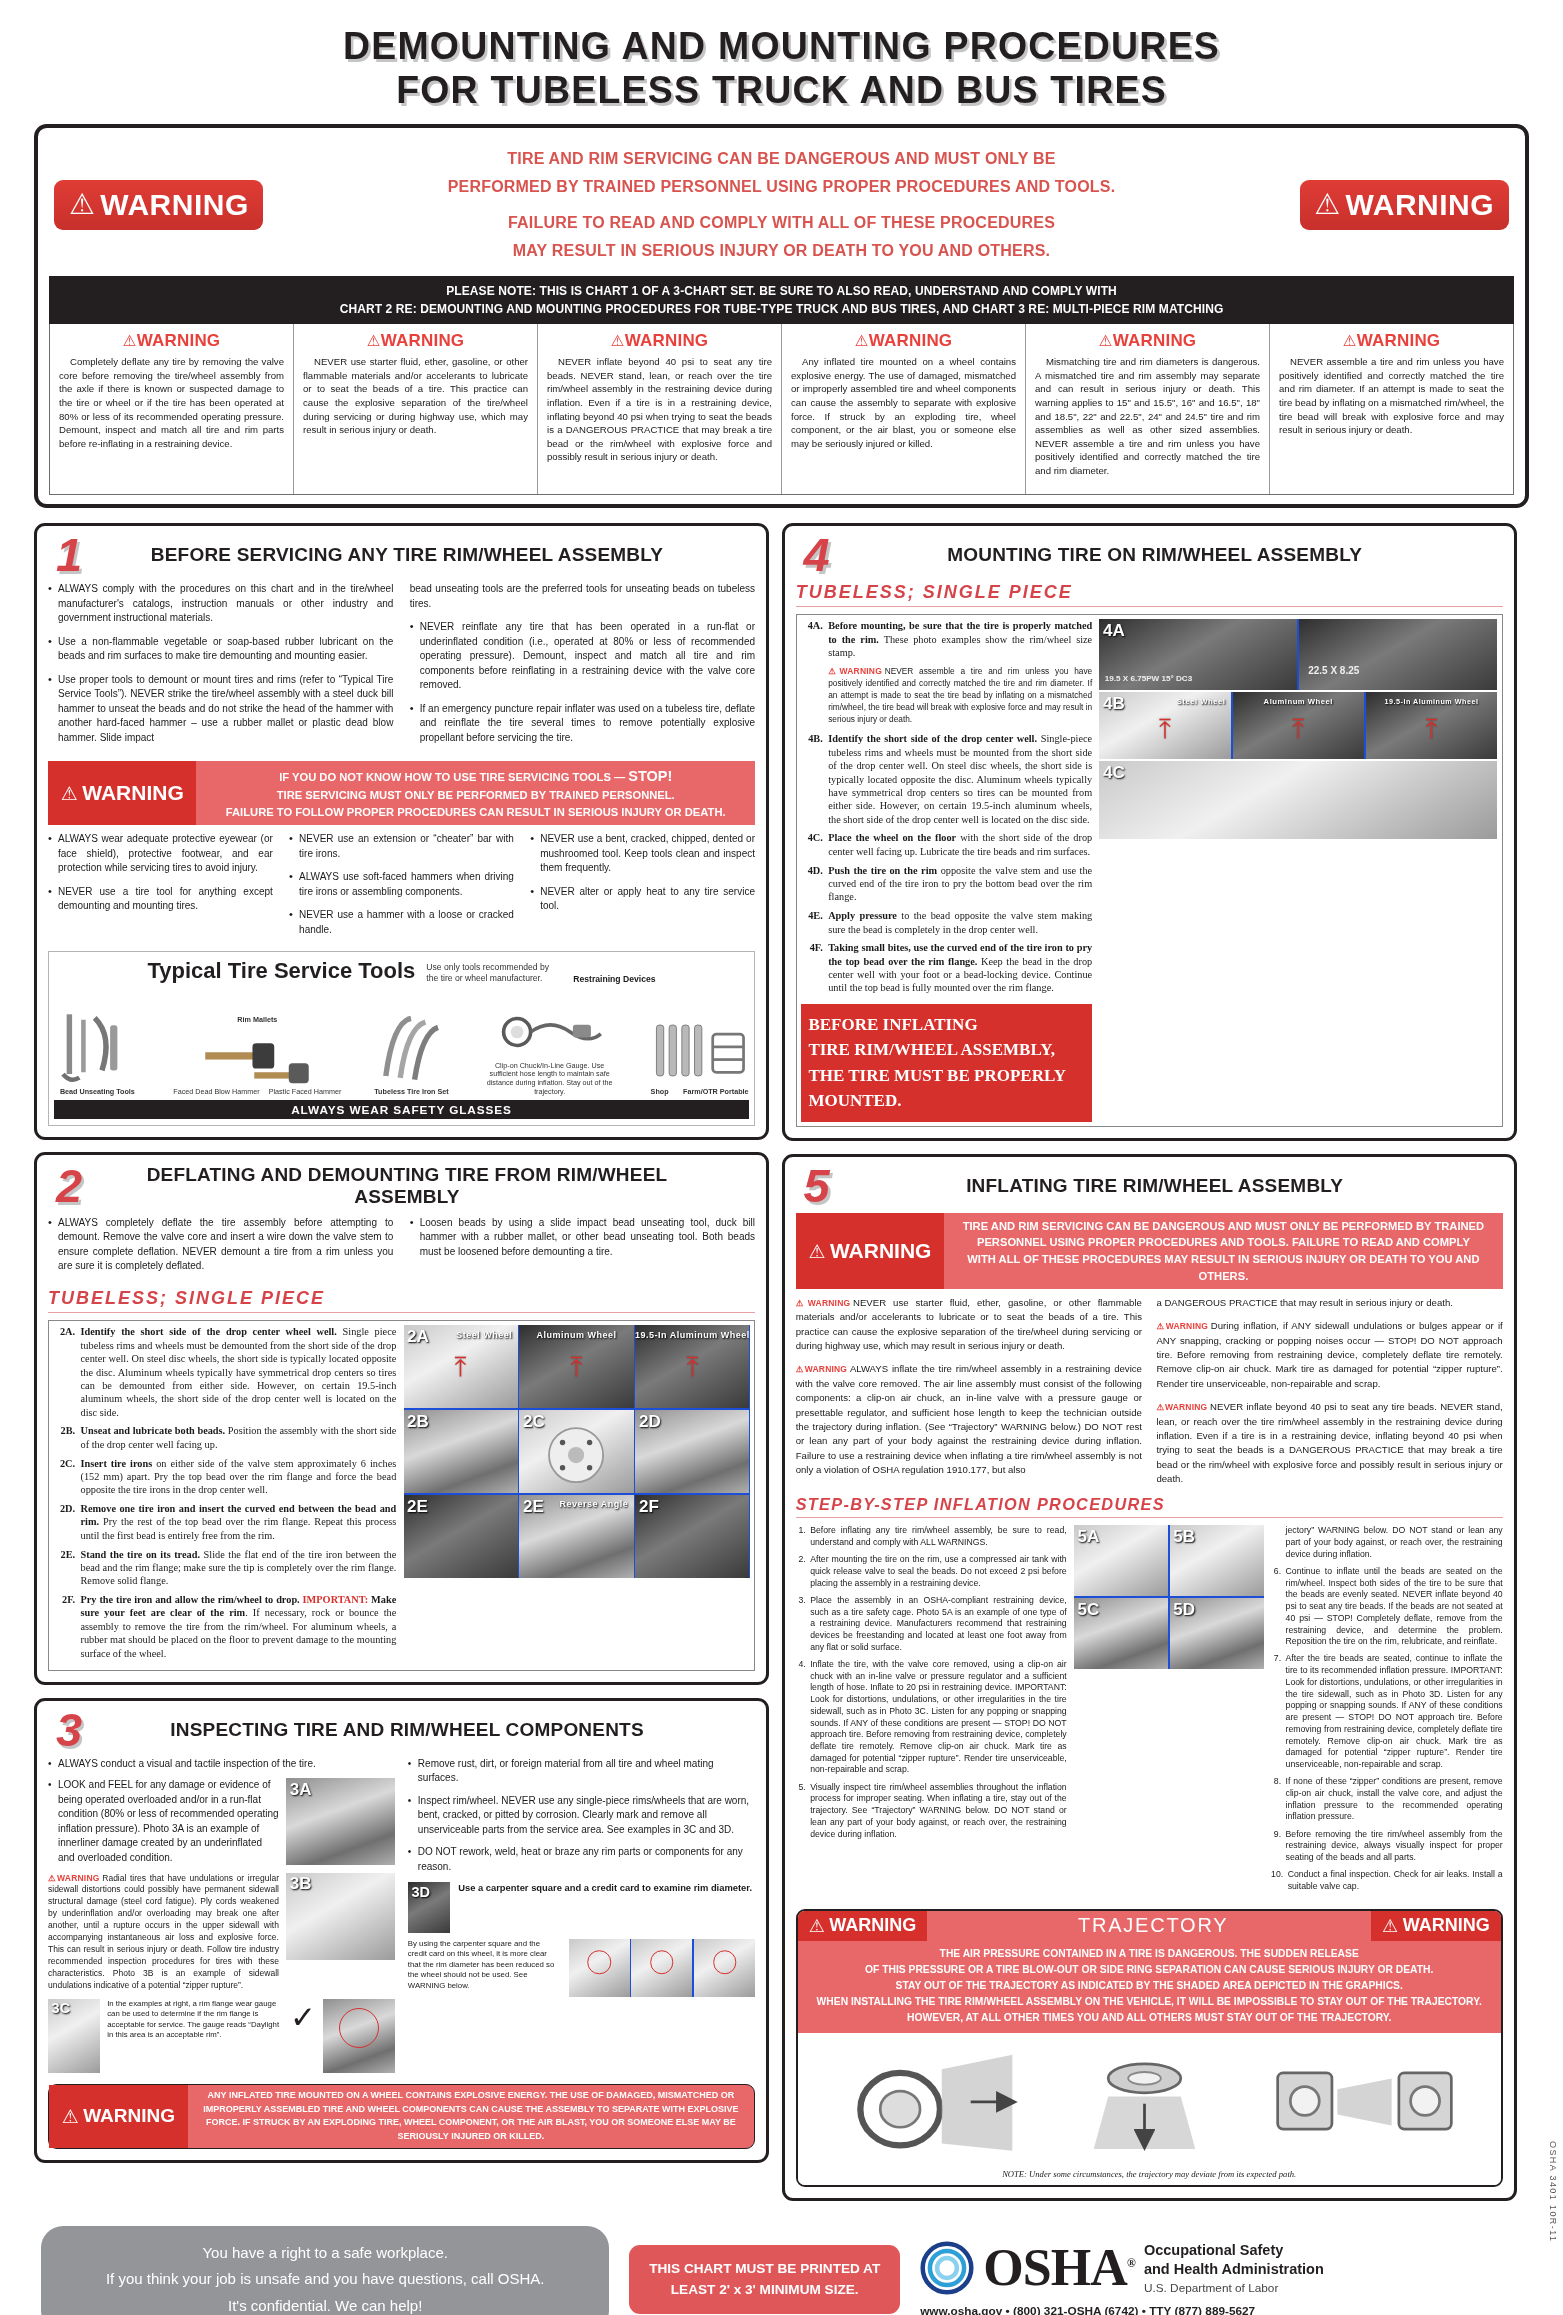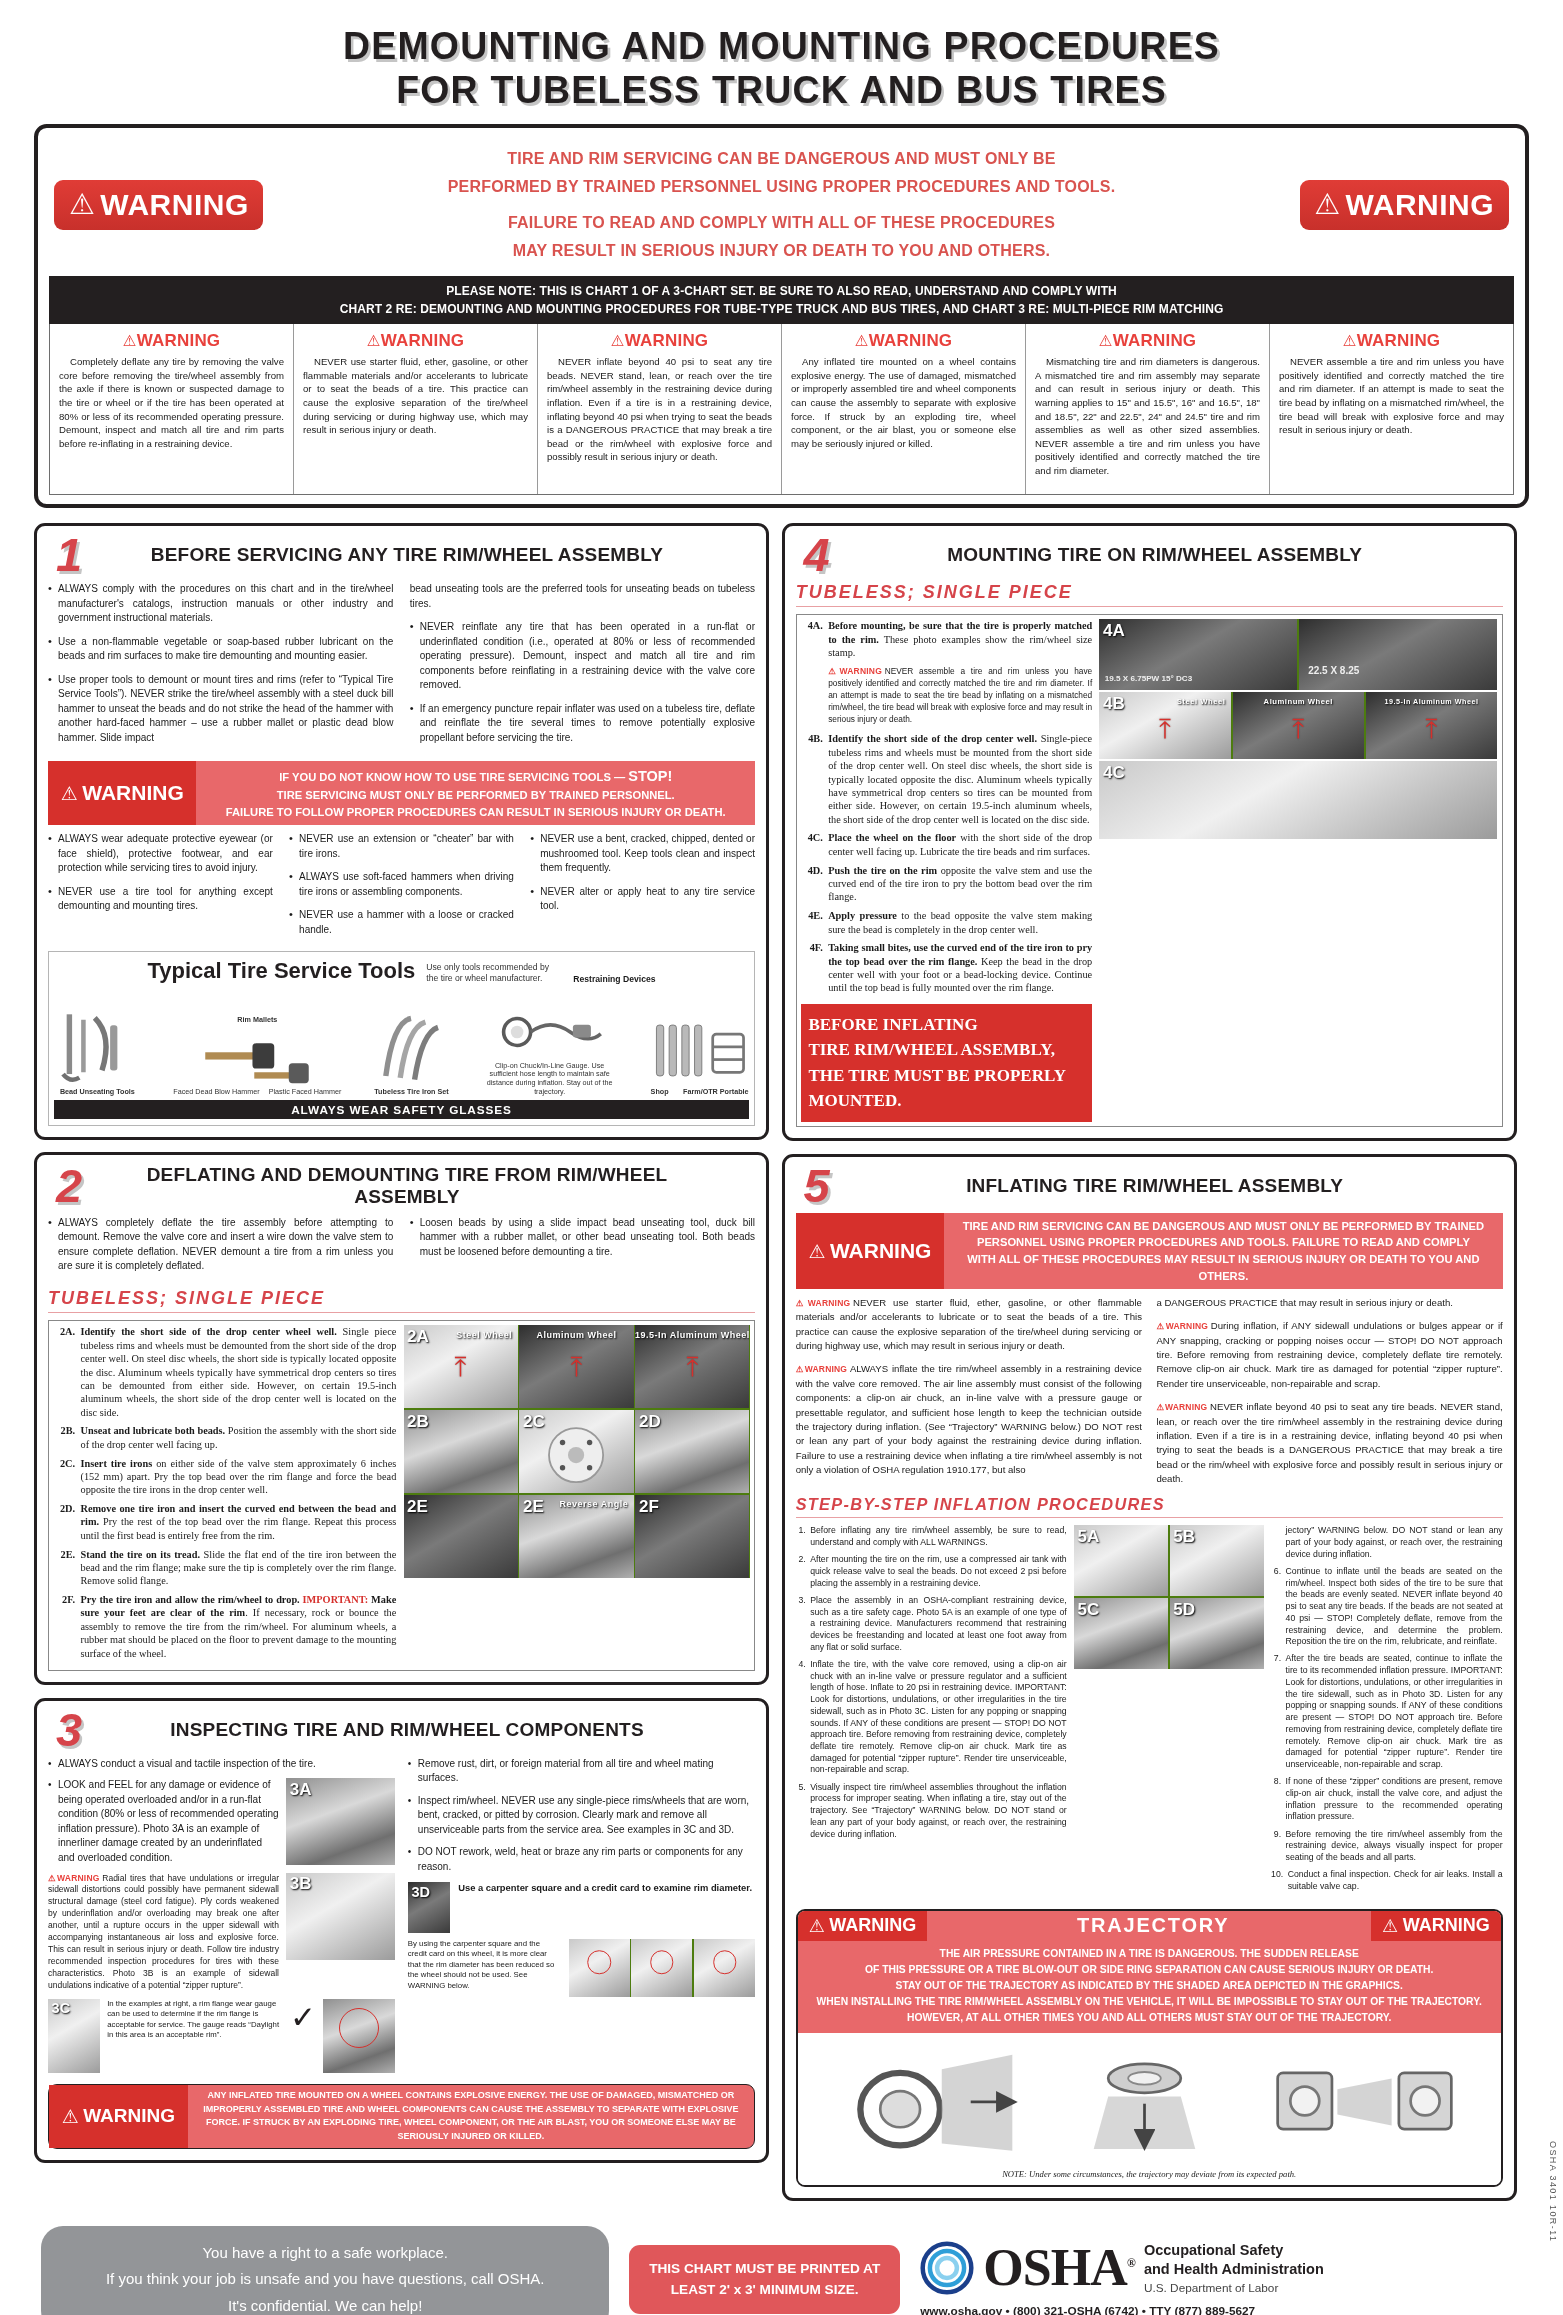--- a/index.html
+++ b/index.html
@@ -198,21 +198,21 @@
   .tools-art { display:flex; gap:5.4px; align-items:flex-end; justify-content: space-between; margin-top:3.6px; height: 109px; }
   .tool-grp { text-align:center; font-size:7.2px; line-height:1.2; color:#333; flex:0 0 auto; }
   .tool-grp .lbl { font-weight: bold; font-size: 7.2px; }
   .glasses-bar {
     background: #231f20; color:#fff; text-align:center;
     font-size: 11.8px; font-weight: bold; letter-spacing: 0.9px;
     padding: 2.7px; margin-top: 3.6px;
   }
 
   
-  .photo-grid { display: grid; gap: 1.8px; background: #4d7c0f; }
+  .photo-grid { display: grid; gap: 1.8px; background: #1d4ed8; }
   .ph {
     position: relative;
     background: linear-gradient(160deg,#8f8f8f,#d9d9d9 40%,#6f6f6f 75%,#b0b0b0);
     overflow: hidden;
   }
   .ph.dark { background: linear-gradient(150deg,#2e2e2e,#7a7a7a 45%,#3a3a3a); }
   .ph.light { background: linear-gradient(150deg,#c9c9c9,#f0f0f0 40%,#9b9b9b); }
   .ph .tag {
     position: absolute; top: 1.8px; left: 3.6px;
     color: #fff; font-weight: bold; font-size: 17px;
@@ -254,21 +254,21 @@
   .numlist .item .n { flex:0 0 14.5px; text-align:right; padding-right:4.5px; }
   .numlist .item .t { flex:1 1 auto; text-align: justify; }
 
   
   .traj-box { border: 2.7px solid #231f20; border-radius: 9px; margin-top: 11px; overflow:hidden; }
   .traj-head { display:flex; align-items:stretch; background:#e8686a; }
   .traj-head .badge {
     background:#d6302c; color:#fff; font-weight:bold; font-size:18px;
     display:flex; align-items:center; gap:4.5px; padding: 4.5px 11px;
   }
-  .traj-head .t { flex:1 1 auto; text-align:center; color:#fff; font-weight:bold; font-size:20px; letter-spacing:1.8px; align-self:center;padding-left:8px; }
+  .traj-head .t { flex:1 1 auto; text-align:center; color:#fff; font-weight:normal; font-size:20px; letter-spacing:1.8px; align-self:center;padding-left:8px; }
   .traj-body { background:#e8686a; color:#fff; text-align:center; font-size:10.3px; font-weight:bold; line-height:1.55; padding:5.4px 11px 7.2px; }
   .traj-art { background:#fff; height: 136px; display:flex; align-items:center; justify-content:space-around; padding: 5.4px 9px; }
   .traj-note { background:#fff; text-align:center; font-size:8.6px; font-style:italic; font-family:"Liberation Serif",serif; padding-bottom:5.4px; }
 
   .bottom-warn {
     border: 2.7px solid #231f20; border-radius: 9px;
     display:flex; align-items:stretch; margin-top: 11px; background:#e8686a;
   }
   .bottom-warn .badge {
     background:#d6302c; color:#fff; font-weight:bold; font-size:19px;

